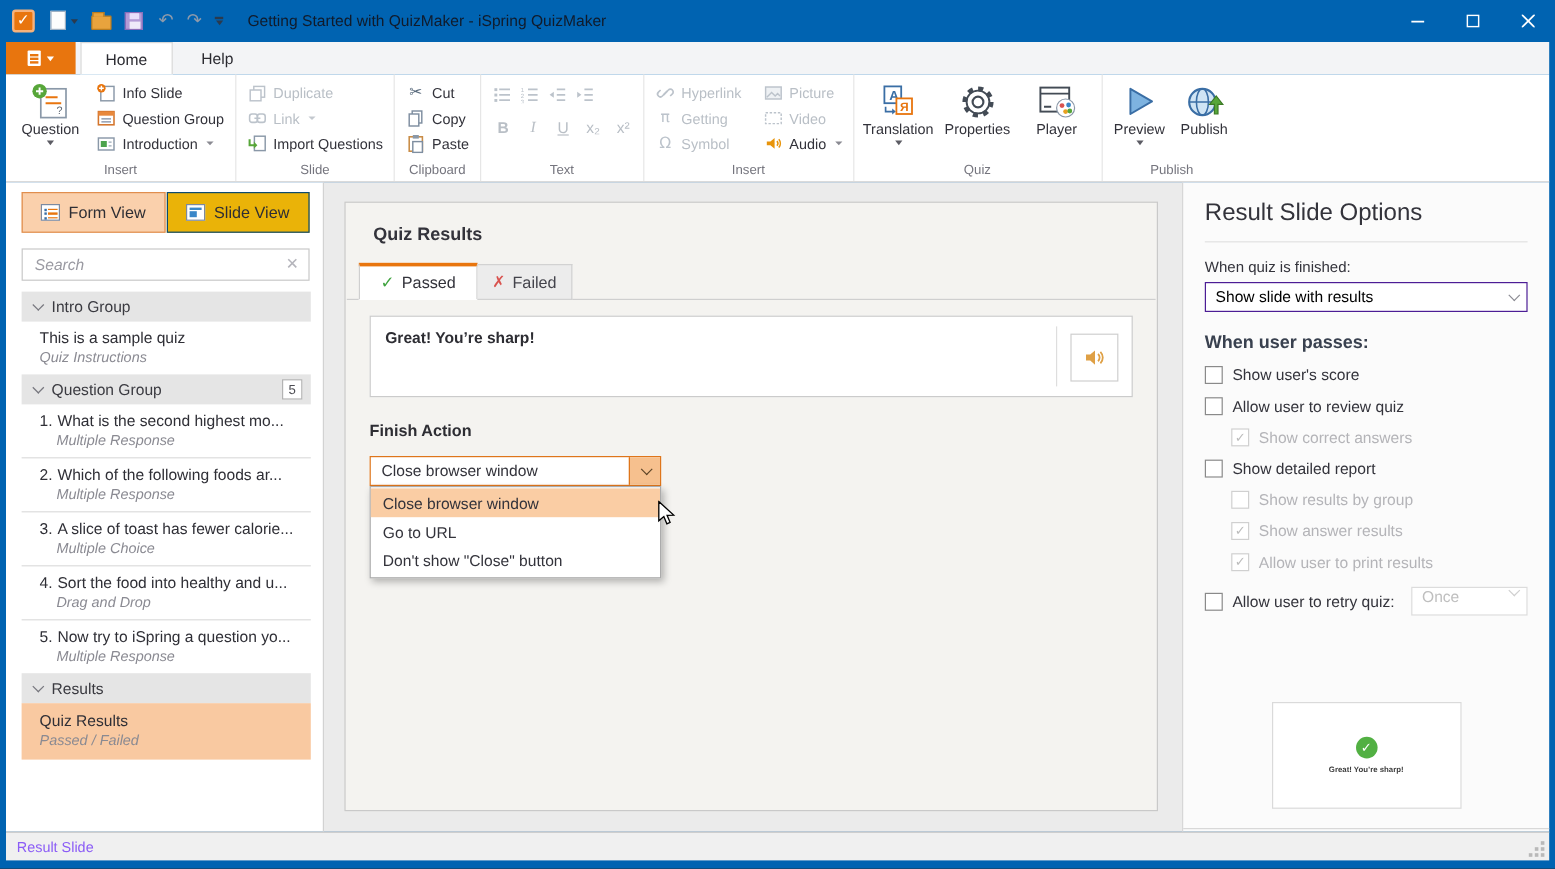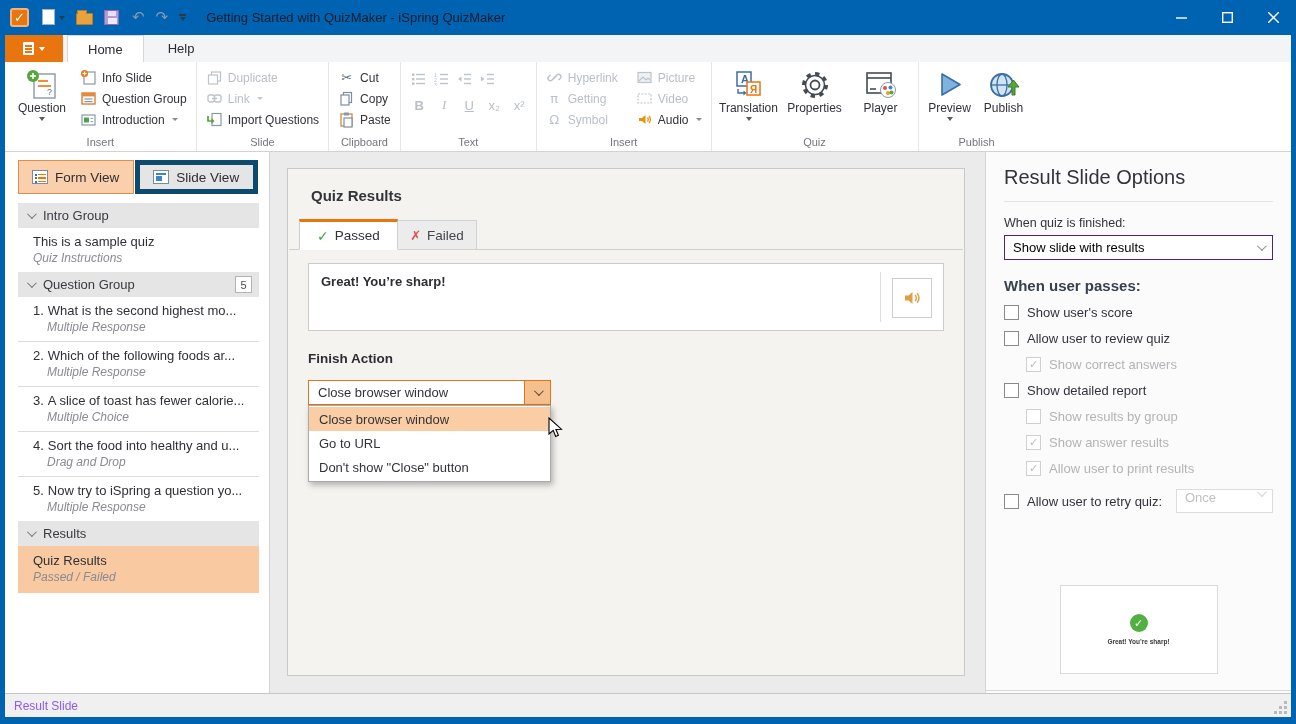--- a/index.html
+++ b/index.html
@@ -56,21 +56,21 @@
   .textrow{display:flex;align-items:center;gap:6px;}
   .glyph{font-family:"DejaVu Sans",sans-serif;}
 
   
   .sidebar{position:absolute;top:152px;left:5px;width:265px;bottom:31px;background:#fff;border-right:1px solid #d2d2d2;overflow:hidden;}
   .mainarea{position:absolute;top:152px;left:270px;right:311px;bottom:31px;background:#ebebeb;}
   .rightpanel{position:absolute;top:152px;right:5px;width:306px;bottom:31px;background:#fbfbfb;border-left:1px solid #d7d7d7;padding:0 18px;}
 
   
   .viewswitch{display:flex;margin:8px 11px 0 13px;height:34px;}
-  .viewbtn{flex:1;display:flex;align-items:center;justify-content:center;gap:7px;font-size:13.5px;color:#2e2e34;border:5px solid #0c4a6e;background:#e5e5e5;}
+  .viewbtn{flex:1;display:flex;align-items:center;justify-content:center;gap:7px;font-size:13.5px;color:#2e2e34;border:1px solid #0c4a6e;background:#eab308;}
   .viewbtn.active{background:#FAD0AC;border:1px solid #E08E4E;}
   .fv-ic{width:16px;height:14px;border:1px solid #7c8aa0;background:#fff;position:relative;}
   .fv-ic i{position:absolute;left:5px;width:8px;height:1.5px;background:#E8750E;}
   .fv-ic i:nth-child(1){top:2.5px}.fv-ic i:nth-child(2){top:6px}.fv-ic i:nth-child(3){top:9.5px}
   .fv-ic b{position:absolute;left:2px;width:2px;height:2px;background:#3a6ea5;}
   .fv-ic b:nth-child(4){top:2.5px}.fv-ic b:nth-child(5){top:6px}.fv-ic b:nth-child(6){top:9.5px}
   .sv-ic{width:16px;height:14px;border:1px solid #7c8aa0;background:#fff;position:relative;}
   .sv-ic:before{content:"";position:absolute;top:2px;left:2px;right:2px;height:2px;background:#3a87c8;}
   .sv-ic:after{content:"";position:absolute;bottom:2px;left:2px;width:6px;height:5px;background:#3a87c8;}
   .searchbox{margin:13px 11px 0 13px;height:27px;border:1px solid #c9c9c9;background:#fff;display:flex;align-items:center;padding:0 8px;}
@@ -526,20 +526,24 @@
             <b></b>
           </span>
         <span>Form View</span>
       </div>
       <div class="viewbtn" style="margin-left:1px;">
         <span class="sv-ic"></span>
         <span>Slide View</span>
       </div>
     </div>
 
+    <div class="searchbox">
+      <input type="text" readonly="" placeholder="Search" style="">
+      <span class="search-x glyph">✕</span>
+    </div>
 
     <div class="tree">
       <div class="tgroup">
         <span class="chev"></span>
         <span>Intro Group</span>
       </div>
       <div class="titem">
         <div class="t">This is a sample quiz</div>
         <div class="s">Quiz Instructions</div>
       </div>

